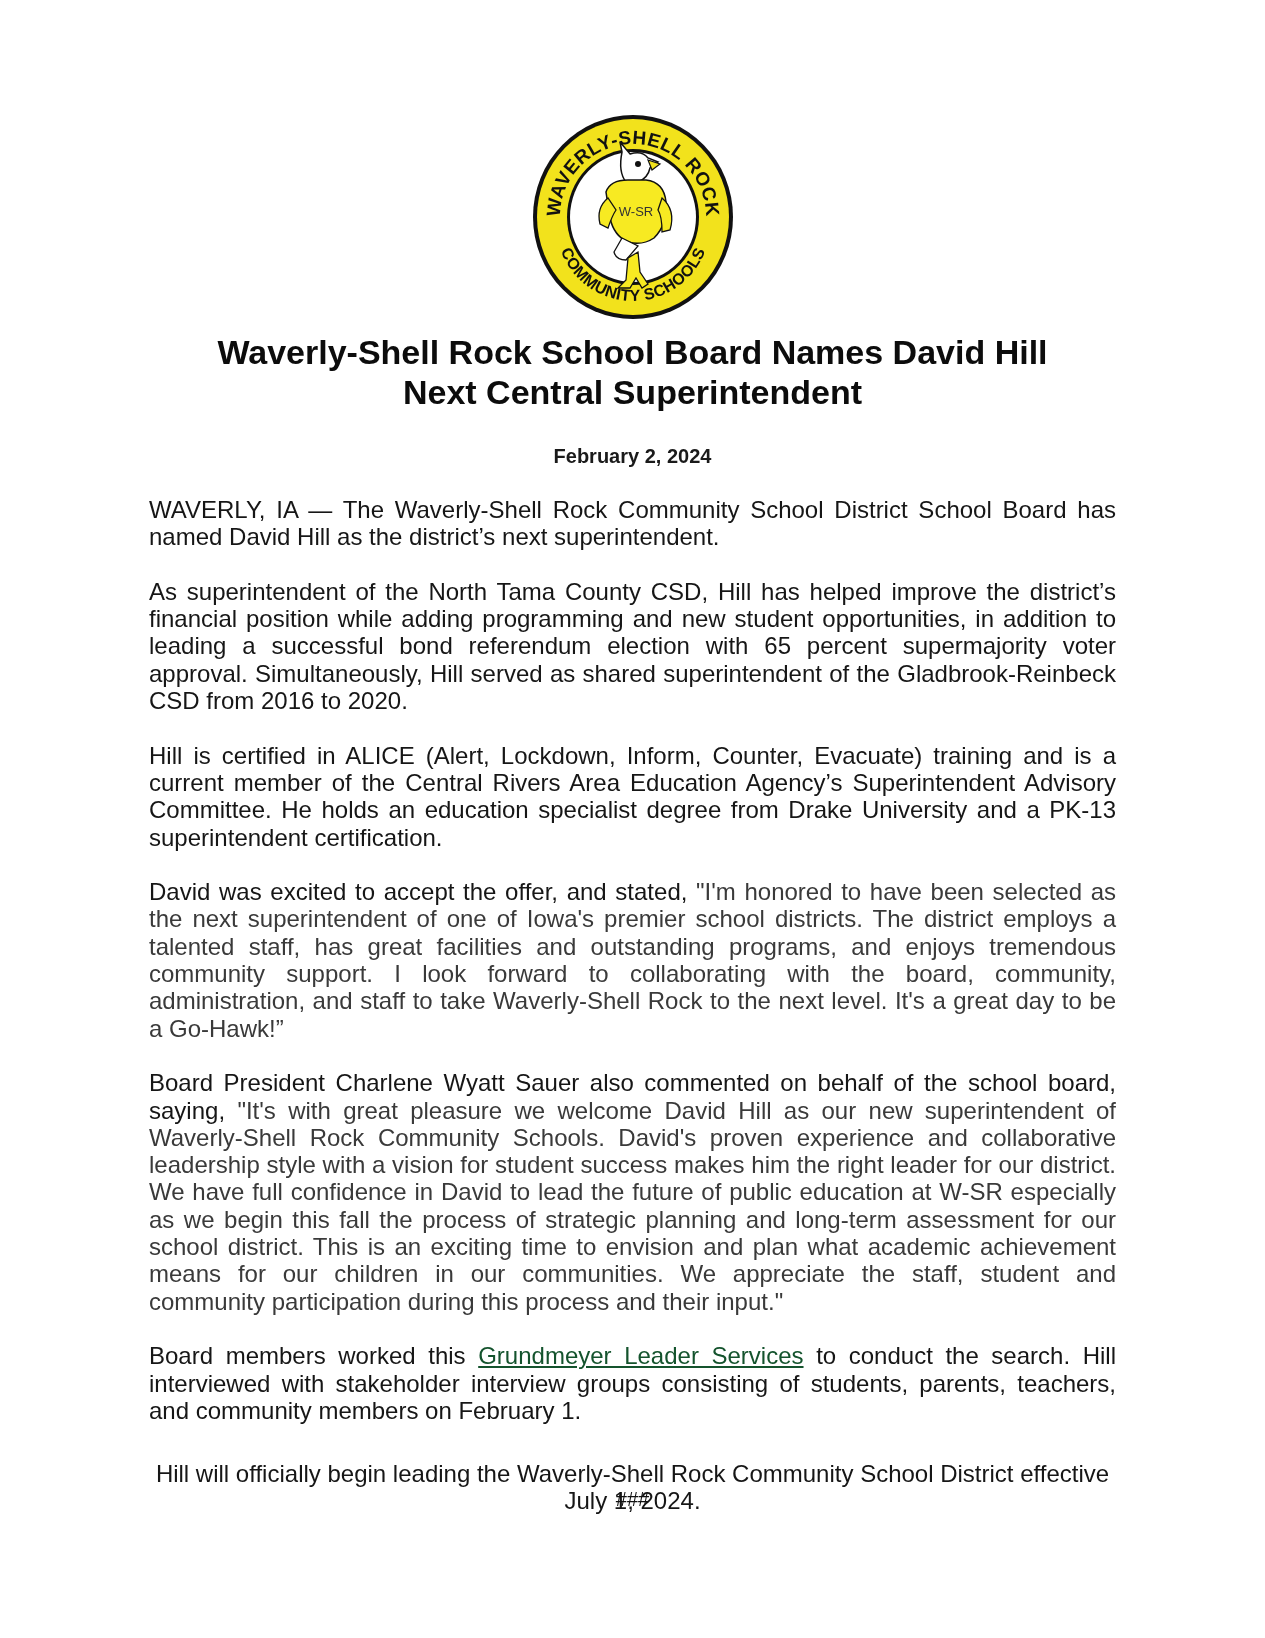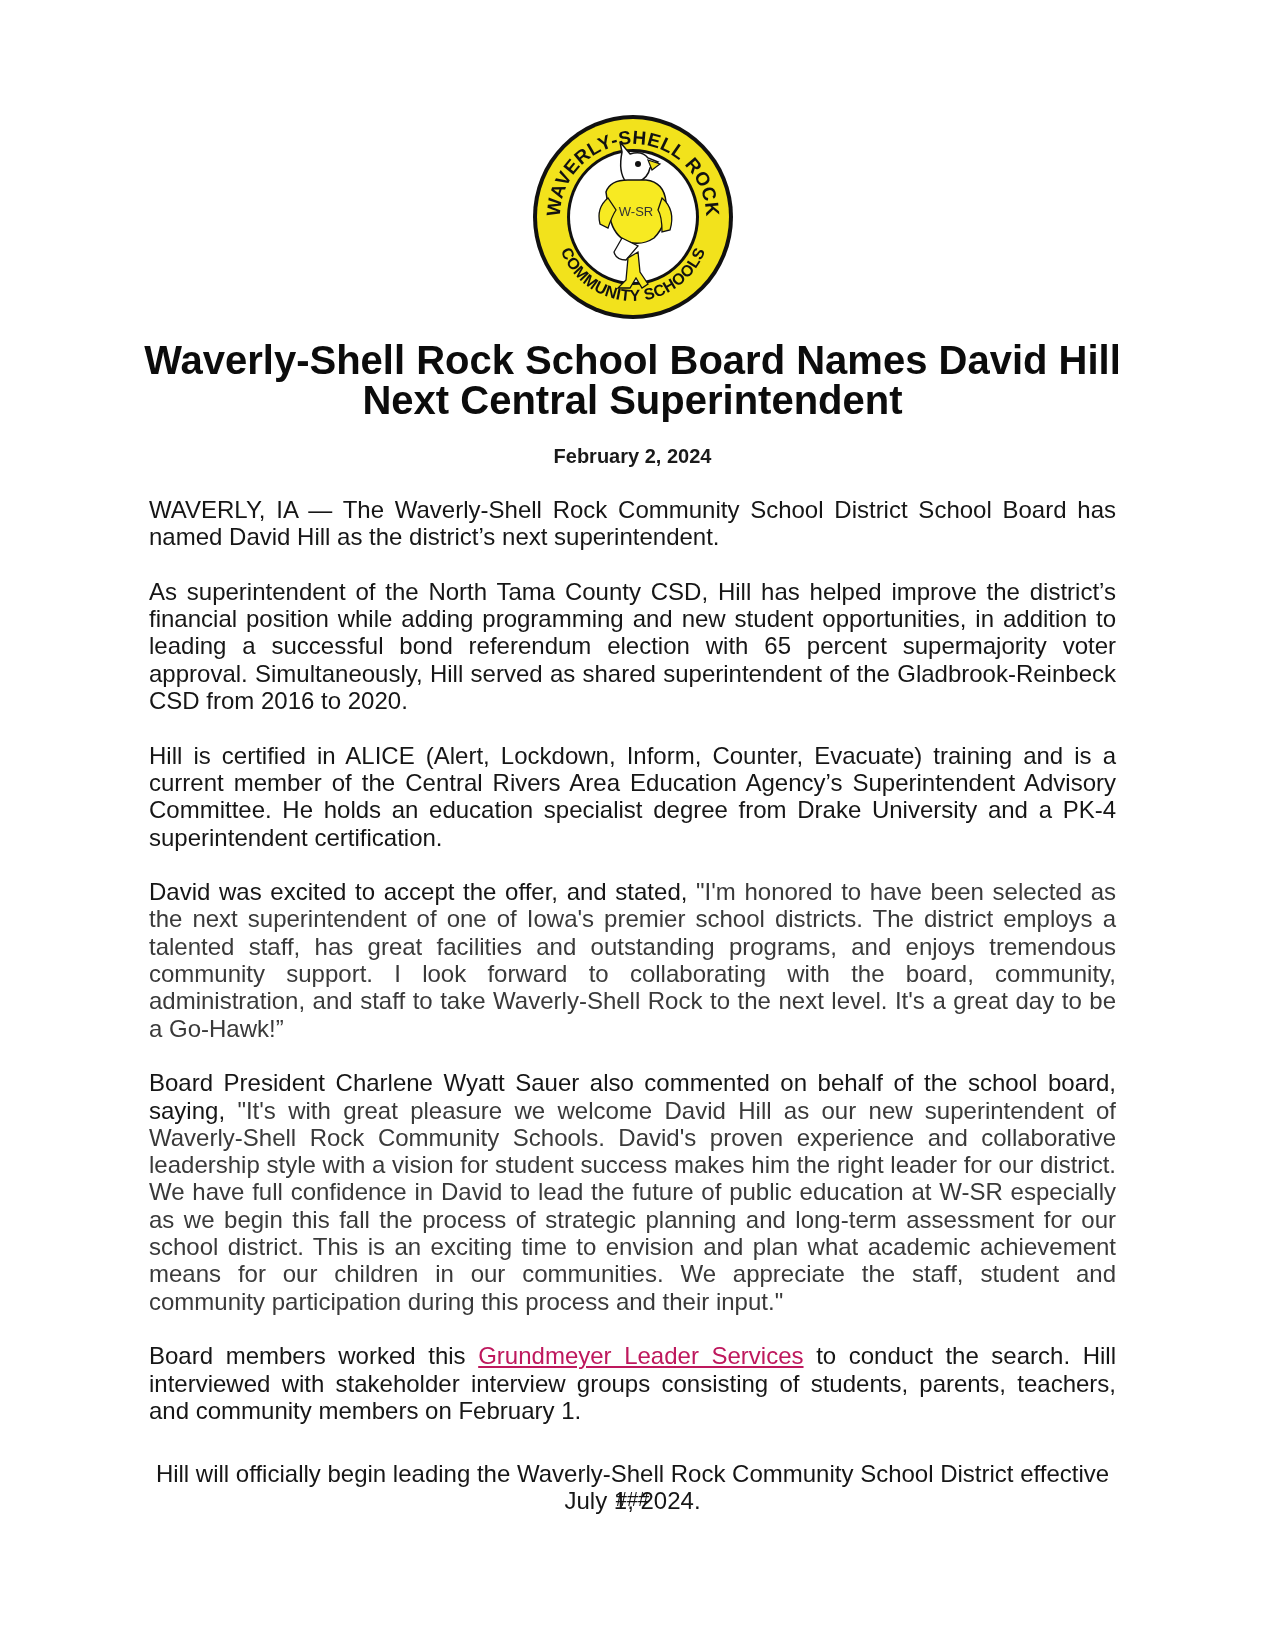--- a/index.html
+++ b/index.html
@@ -8,38 +8,38 @@
     position: absolute; left: 0; top: 0; width: 1265px; height: 1638px;
     background: #ffffff;
     font-family: "Liberation Sans", sans-serif;
     color: #111111;
   }
   .logo {
     position: absolute; left: 530px; top: 112px; width: 206px; height: 210px;
   }
   .logo svg { width: 206px; height: 210px; display: block; }
   .title {
-    position: absolute; left: 0; width: 1265px; top: 340px;
-    text-align: center; font-weight: bold; font-size: 40px; line-height: 40px;
+    position: absolute; left: 0; width: 1265px; top: 332px;
+    text-align: center; font-weight: bold; font-size: 34px; line-height: 40px;
     color: #0c0c0c; margin: 0;
   }
   .title span { display: block; }
   .date {
     position: absolute; left: 0; width: 1265px; top: 444px;
     text-align: center; font-weight: bold; font-size: 20px; line-height: 24px;
     color: #1a1a1a;
   }
   .body {
     position: absolute; left: 149px; width: 967px; top: 496px;
     font-size: 24px; line-height: 27.3px; color: #161616;
   }
   .body p { margin: 0 0 27.3px 0; text-align: justify; }
   .body p.left { text-align: center; margin-top: 36px; }
   .quote { color: #3a3a3a; }
-  .link { color: #be185d; text-decoration: underline; cursor: pointer; }
+  .link { color: #14532d; text-decoration: underline; cursor: pointer; }
   .end {
     position: absolute; left: 0; width: 1265px; top: 1486px;
     text-align: center; font-size: 20px; line-height: 26px; color: #111;
   }
 </style>
 </head>
 <body>
 
 <div class="page">
 
@@ -75,21 +75,21 @@
   <h1 class="title">
     <span>Waverly-Shell Rock School Board Names David Hill</span>
     <span>Next Central Superintendent</span>
   </h1>
 
   <div class="date">February 2, 2024</div>
 
   <div class="body">
     <p>WAVERLY, IA — The Waverly-Shell Rock Community School District School Board has named David Hill as the district’s next superintendent.</p>
     <p>As superintendent of the North Tama County CSD, Hill has helped improve the district’s financial position while adding programming and new student opportunities, in addition to leading a successful bond referendum election with 65 percent supermajority voter approval. Simultaneously, Hill served as shared superintendent of the Gladbrook-Reinbeck CSD from 2016 to 2020.</p>
-    <p>Hill is certified in ALICE (Alert, Lockdown, Inform, Counter, Evacuate) training and is a current member of the Central Rivers Area Education Agency’s Superintendent Advisory Committee. He holds an education specialist degree from Drake University and a PK-4 superintendent certification.</p>
+    <p>Hill is certified in ALICE (Alert, Lockdown, Inform, Counter, Evacuate) training and is a current member of the Central Rivers Area Education Agency’s Superintendent Advisory Committee. He holds an education specialist degree from Drake University and a PK-13 superintendent certification.</p>
     <p><span>David was excited to accept the offer, and stated, </span><span class="quote">"I'm honored to have been selected as the next superintendent of one of Iowa's premier school districts.  The district employs a talented staff, has great facilities and outstanding programs, and enjoys tremendous community support.  I look forward to collaborating with the board, community, administration, and staff to take Waverly-Shell Rock to the next level. It's a great day to be a Go-Hawk!”</span></p>
     <p><span>Board President Charlene Wyatt Sauer also commented on behalf of the school board, saying, </span><span class="quote">"It's with great pleasure we welcome David Hill as our new superintendent of Waverly-Shell Rock Community Schools.  David's proven experience and collaborative leadership style with a vision for student success makes him the right leader for our district.  We have full confidence in David to lead the future of public education at W-SR especially as we begin this fall the process of strategic planning and long-term assessment for our school district.  This is an exciting time to envision and plan what academic achievement means for our children in our communities.  We appreciate the staff, student and community participation during this process and their input."</span></p>
     <p><span>Board members worked this </span><a class="link">Grundmeyer Leader Services</a><span> to conduct the search. Hill interviewed with stakeholder interview groups consisting of students, parents, teachers, and community members on February 1.</span></p>
     <p class="left">Hill will officially begin leading the Waverly-Shell Rock Community School District effective July 1, 2024.</p>
   </div>
 
   <div class="end">###</div>
 </div>
 
 </body></html>

